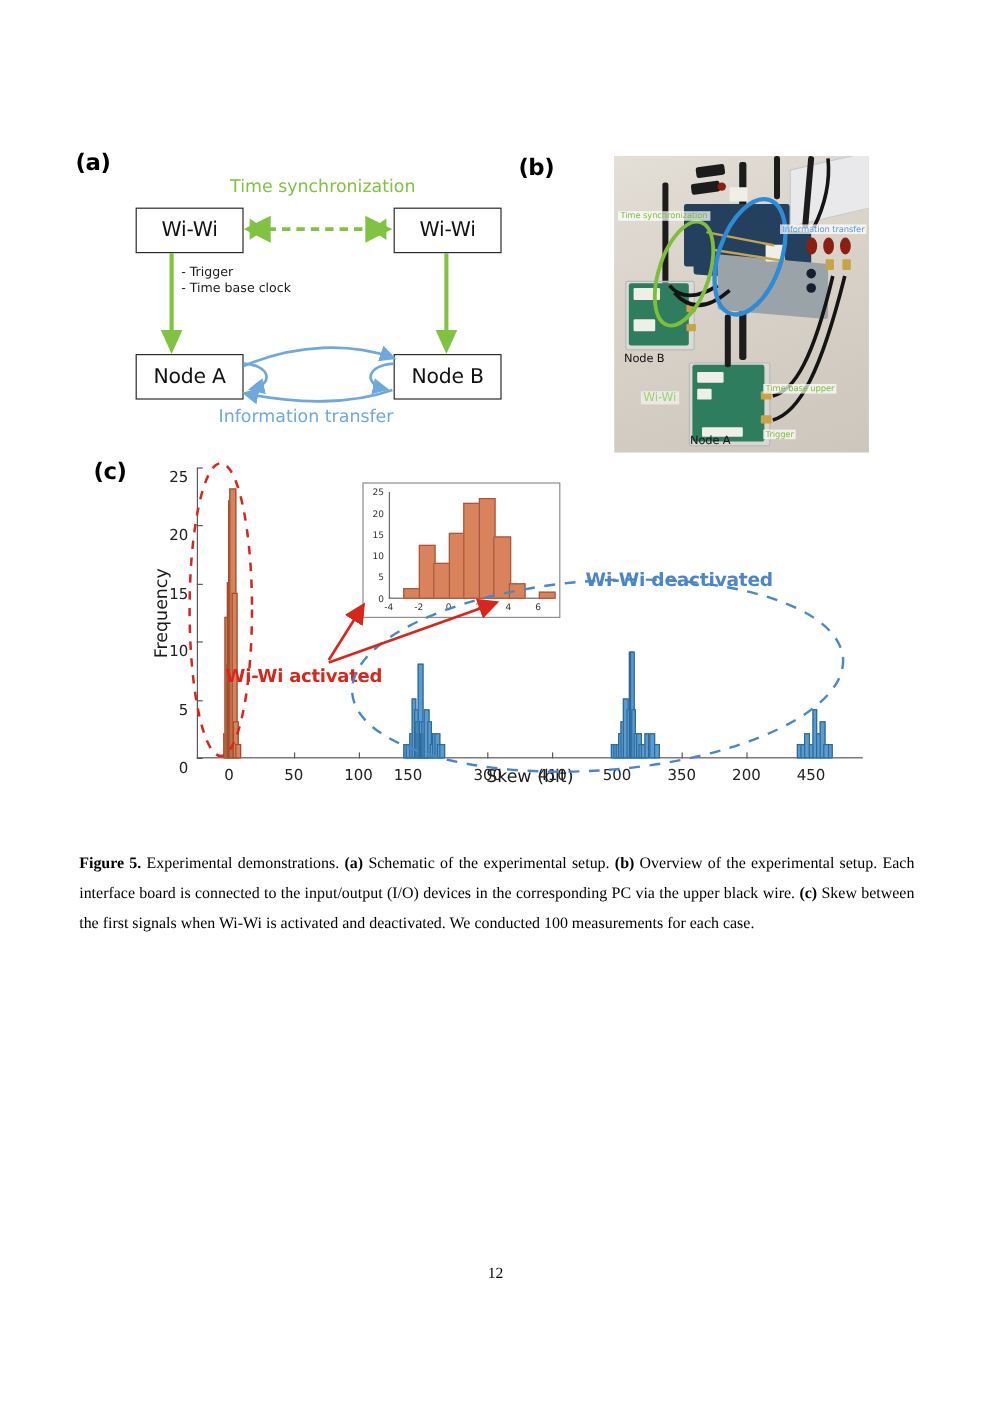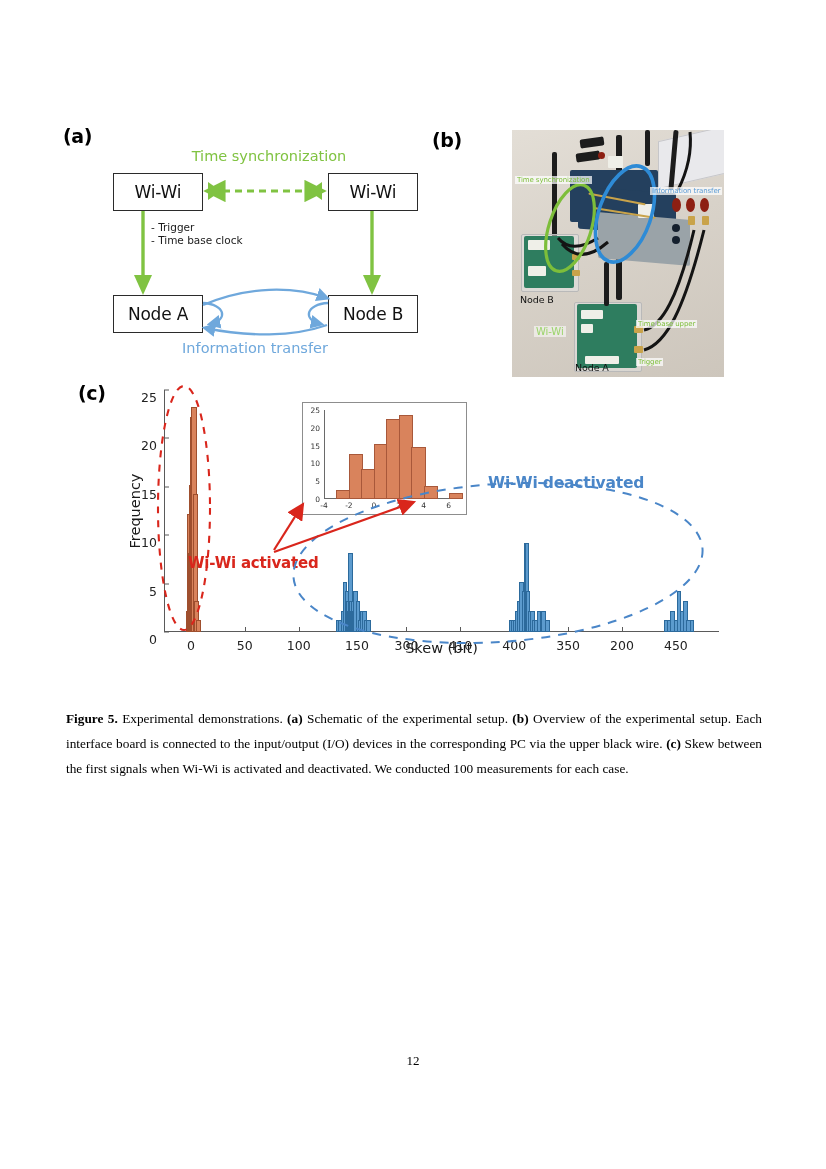--- a/index.html
+++ b/index.html
@@ -298,27 +298,27 @@
           <div class="ytick" style="bottom: 242px; top: 0px;">25</div>
           <div class="ytickmark" style="top: 0px;"></div>
         </div>
       <div id="xticks">
           <div class="xtick" style="left: 26.9417px;">0</div>
           <div class="xtickmark" style="left: 26.9417px;"></div>
           <div class="xtick" style="left: 80.8252px;">50</div>
           <div class="xtickmark" style="left: 80.8252px;"></div>
           <div class="xtick" style="left: 134.709px;">100</div>
           <div class="xtickmark" style="left: 134.709px;"></div>
-          <div class="xtick" style="left: 193px;">150</div>
+          <div class="xtick" style="left: 176px;">150</div>
           <div class="xtickmark" style="left: 188.592px;"></div>
           <div class="xtick" style="left: 242.476px;">300</div>
           <div class="xtickmark" style="left: 242.476px;"></div>
           <div class="xtick" style="left: 296.359px;">410</div>
           <div class="xtickmark" style="left: 296.359px;"></div>
-          <div class="xtick" style="left: 350.243px;">400</div>
+          <div class="xtick" style="left: 350.243px;">500</div>
           <div class="xtickmark" style="left: 350.243px;"></div>
           <div class="xtick" style="left: 404.126px;">350</div>
           <div class="xtickmark" style="left: 404.126px;"></div>
           <div class="xtick" style="left: 458.01px;">200</div>
           <div class="xtickmark" style="left: 458.01px;"></div>
           <div class="xtick" style="left: 511.893px;">450</div>
           <div class="xtickmark" style="left: 511.893px;"></div>
         </div>
       <div id="bars-main">
           <div class="bar red" style="left: 22.1087px; width: 3.2px; height: 19.36px;"></div>

